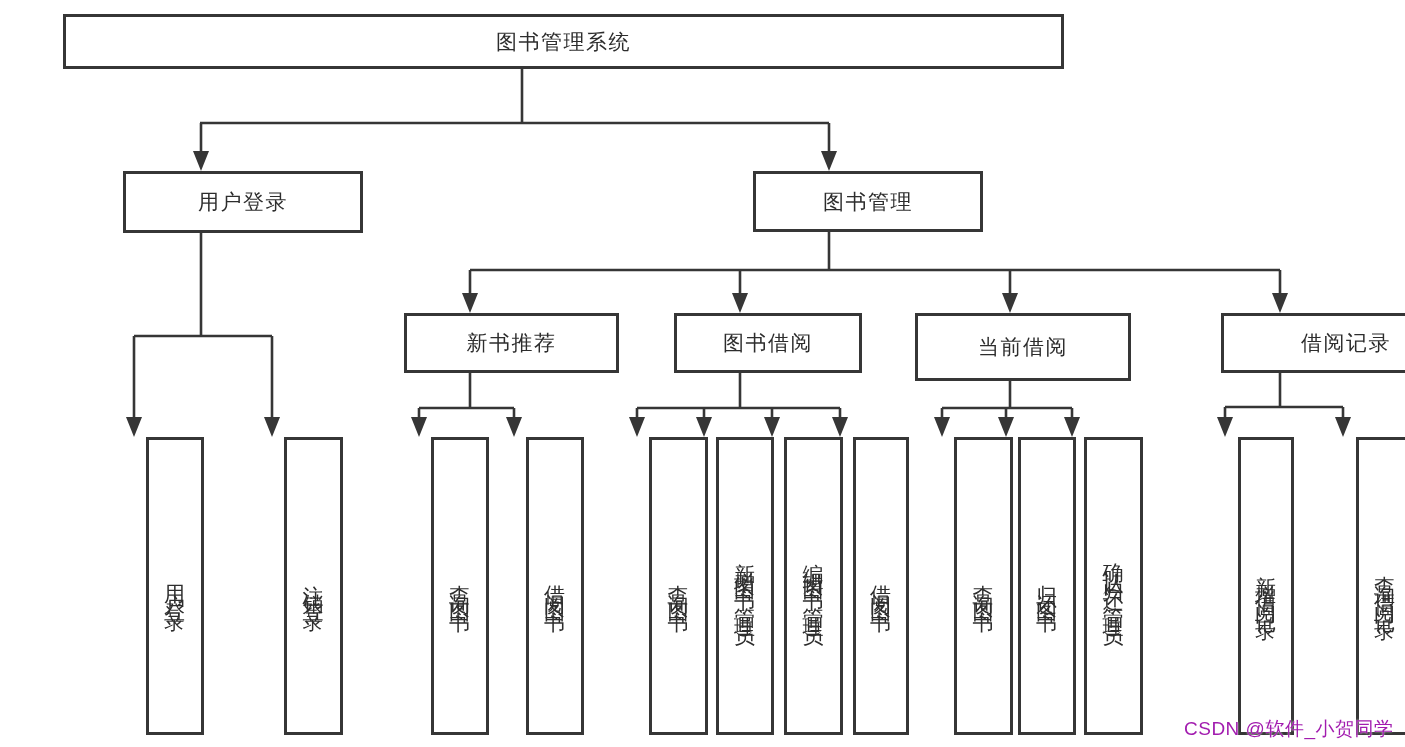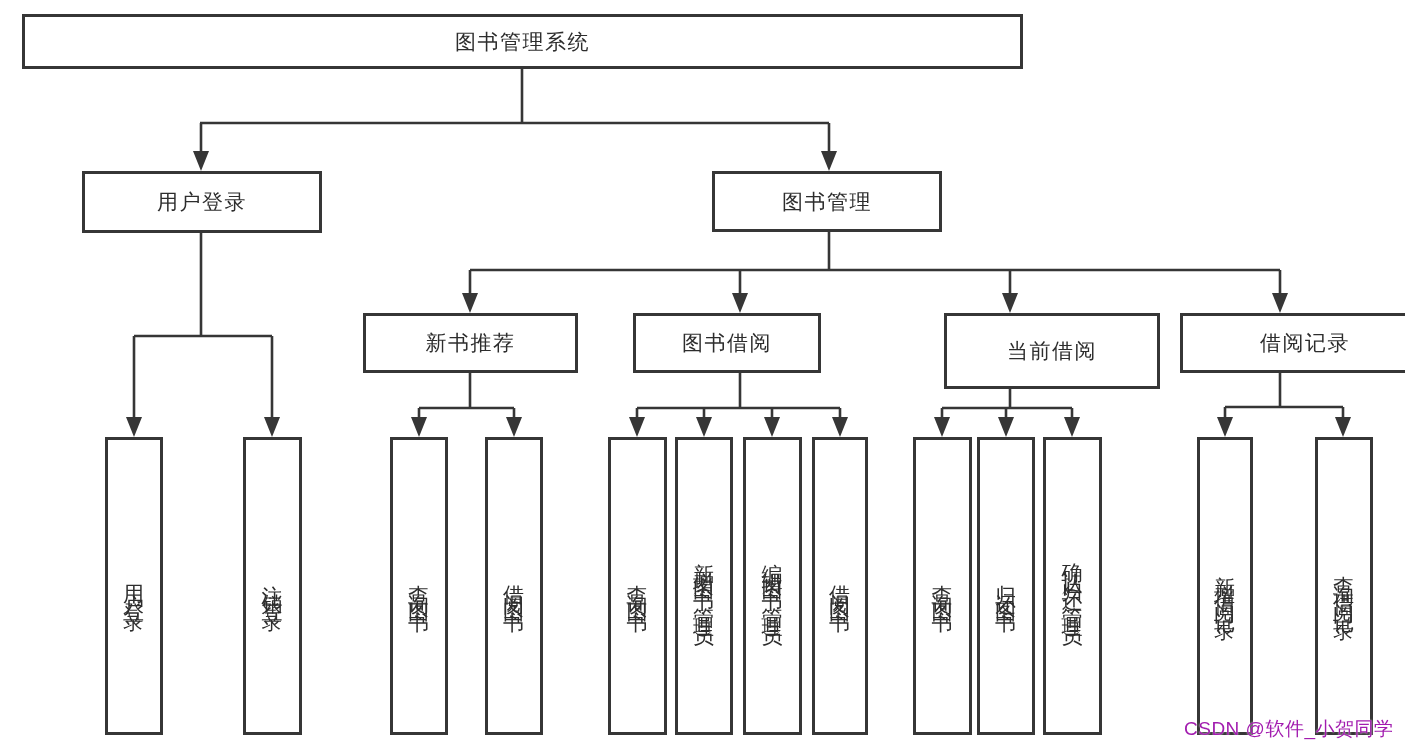--- a/index.html
+++ b/index.html
@@ -5,21 +5,21 @@
   html,body{margin:0;padding:0;background:#ffffff;}
   .stage{
     position:relative;width:1405px;height:747px;background:#ffffff;
     font-family:"Liberation Sans",sans-serif;color:#2d2d2d;overflow:hidden;
   }
   .wires{position:absolute;left:0;top:0;width:1405px;height:747px;}
   .wires path{stroke:#363636;stroke-width:2.6;fill:none;}
   .wires polygon{fill:#363636;stroke:none;}
   .box{
     position:absolute;background:#ffffff;border:3px solid #363636;
-    box-sizing:border-box;display:flex;align-items:center;justify-content:center;
+    box-sizing:border-box;display:flex;align-items:center;justify-content:center;margin-left:41px;
   }
   .hlabel{font-size:21px;letter-spacing:1.5px;white-space:nowrap;}
   .vtext{
     writing-mode:vertical-rl;text-orientation:mixed;
     font-size:21px;letter-spacing:9px;line-height:1;white-space:nowrap;
   }
   .watermark{
     position:absolute;left:1184px;top:716px;font-size:19px;color:#a21caf;
     white-space:nowrap;text-shadow:0 0 2px #ffffff;letter-spacing:0.5px;
   }
@@ -101,21 +101,21 @@
   <div class="box" style="left:712px;top:171px;width:230px;height:61px">
     <span class="hlabel">图书管理</span>
   </div>
 
   <div class="box" style="left:363px;top:313px;width:215px;height:60px">
     <span class="hlabel">新书推荐</span>
   </div>
   <div class="box" style="left:633px;top:313px;width:188px;height:60px">
     <span class="hlabel">图书借阅</span>
   </div>
-  <div class="box" style="left:944px;top:313px;width:216px;height:76px">
+  <div class="box" style="left:874px;top:313px;width:216px;height:68px">
     <span class="hlabel">当前借阅</span>
   </div>
   <div class="box" style="left:1180px;top:313px;width:250px;height:60px">
     <span class="hlabel">借阅记录</span>
   </div>
 
   <div class="box" style="left:105px;top:437px;width:58px;height:298px">
     <span class="vtext">用户登录</span>
   </div>
   <div class="box" style="left:243px;top:437px;width:59px;height:298px">

